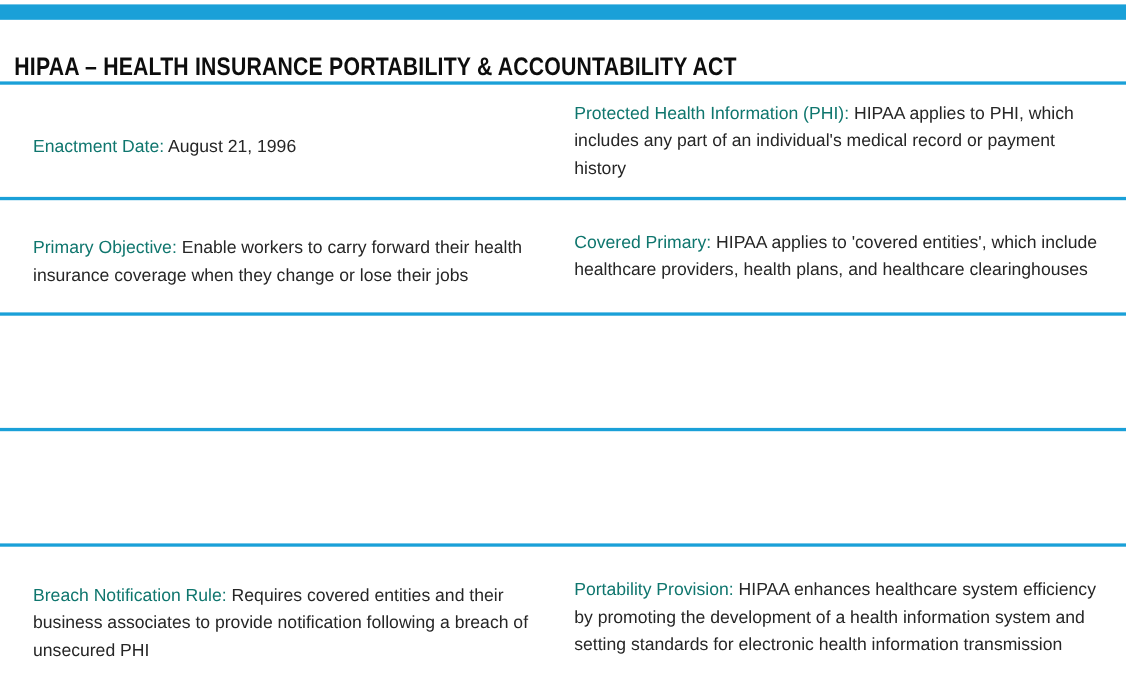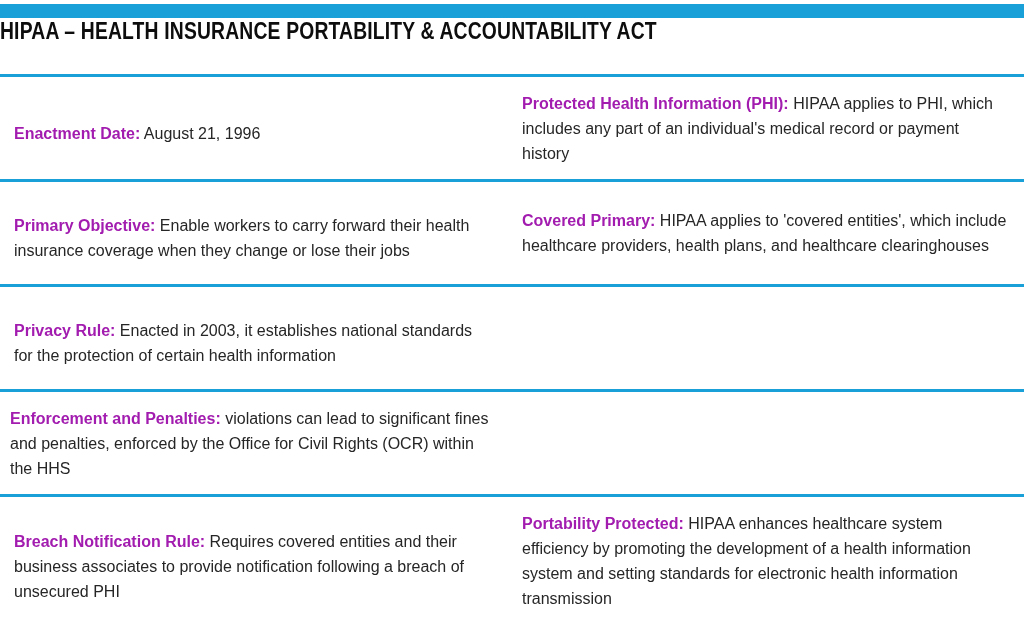--- a/index.html
+++ b/index.html
@@ -17,22 +17,23 @@
     color:#262626;
     overflow:hidden;
   }
   .top-bar{
     margin-top:4px;
     height:14px;
     background:var(--accent);
   }
   .header{
     display:flex;
-    align-items:flex-start;
+    align-items:flex-end;
     height:56px;
+    padding-left:13px;
     border-bottom:3px solid var(--accent);
   }
   .title{
     font-size:23px;
     font-weight:800;
     color:#0d0d0d;
     letter-spacing:0.2px;
     white-space:nowrap;
     transform:scaleX(0.84);
     transform-origin:left center;
@@ -49,32 +50,32 @@
     height:128px;
     justify-content:center;
   }
   .cell{
     box-sizing:border-box;
     font-size:16px;
     line-height:25px;
   }
   .cell-left{
     width:512px;
-    padding-left:14px;
+    padding-left:30px;
     padding-right:24px;
     margin-top:10px;
   }
   .cell-right{
     width:512px;
     padding-left:10px;
     padding-right:16px;
   }
   .label{
-    font-weight:700;
-    color:#a21caf;
+    font-weight:400;
+    color:#0f766e;
   }
 </style>
 </head>
 <body>
 
 <div class="top-bar"></div>
 
 <div class="header">
   <div class="title">HIPAA – HEALTH INSURANCE PORTABILITY &amp; ACCOUNTABILITY ACT</div>
 </div>
@@ -97,37 +98,29 @@
       <span class="label">Primary Objective:</span>
       <span>Enable workers to carry forward their health insurance coverage when they change or lose their jobs</span>
     </div>
     <div class="cell cell-right">
       <span class="label">Covered Primary:</span>
       <span>HIPAA applies to 'covered entities', which include healthcare providers, health plans, and healthcare clearinghouses</span>
     </div>
   </div>
 
   <div class="row">
-    <div class="cell cell-left">
-      <span class="label">Privacy Rule:</span>
-      <span>Enacted in 2003, it establishes national standards for the protection of certain health information</span>
-    </div>
   </div>
 
   <div class="row">
-    <div class="cell cell-right">
-      <span class="label">Enforcement and Penalties:</span>
-      <span>violations can lead to significant fines and penalties, enforced by the Office for Civil Rights (OCR) within the HHS</span>
-    </div>
   </div>
 
   <div class="row">
     <div class="cell cell-left">
       <span class="label">Breach Notification Rule:</span>
       <span>Requires covered entities and their business associates to provide notification following a breach of unsecured PHI</span>
     </div>
     <div class="cell cell-right">
-      <span class="label">Portability Protected:</span>
+      <span class="label">Portability Provision:</span>
       <span>HIPAA enhances healthcare system efficiency by promoting the development of a health information system and setting standards for electronic health information transmission</span>
     </div>
   </div>
 
 </div>
 
 </body></html>

